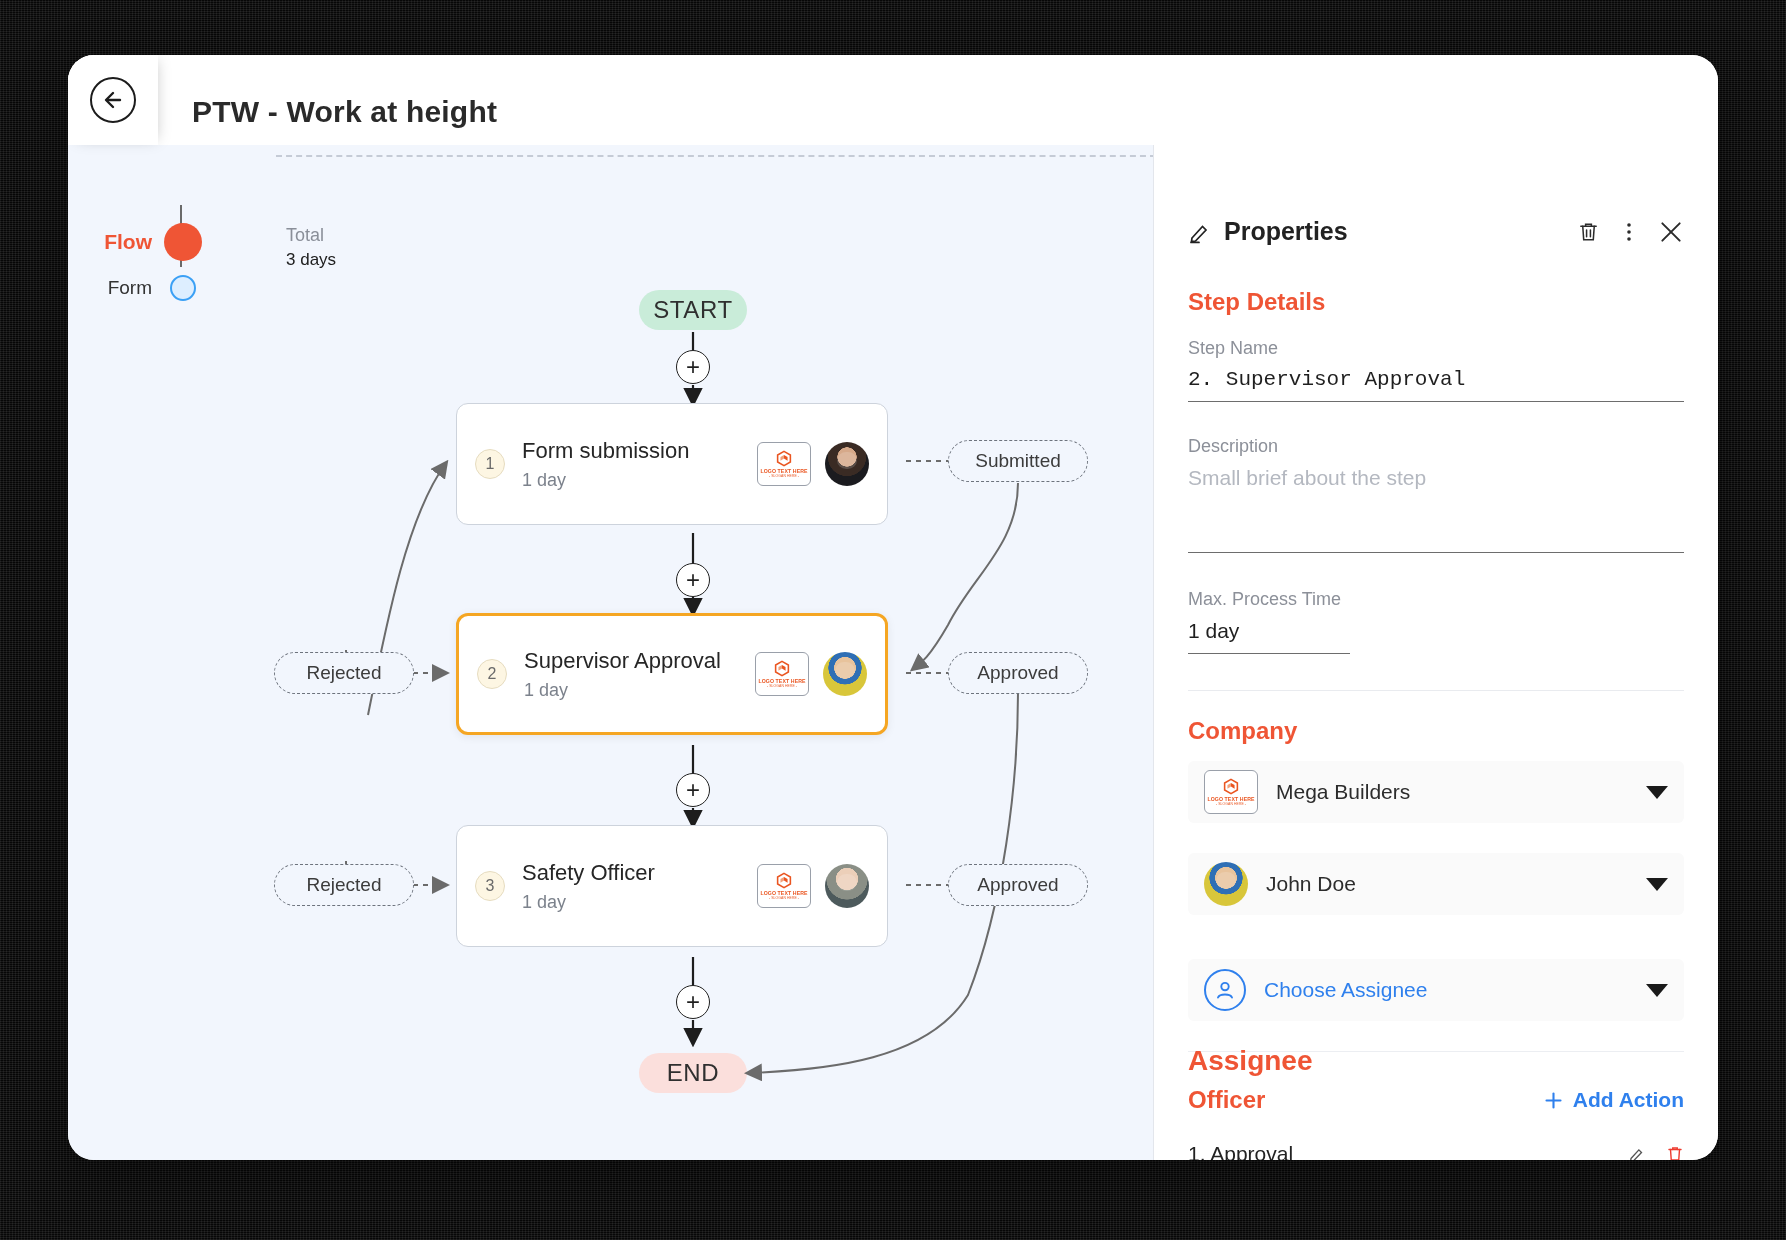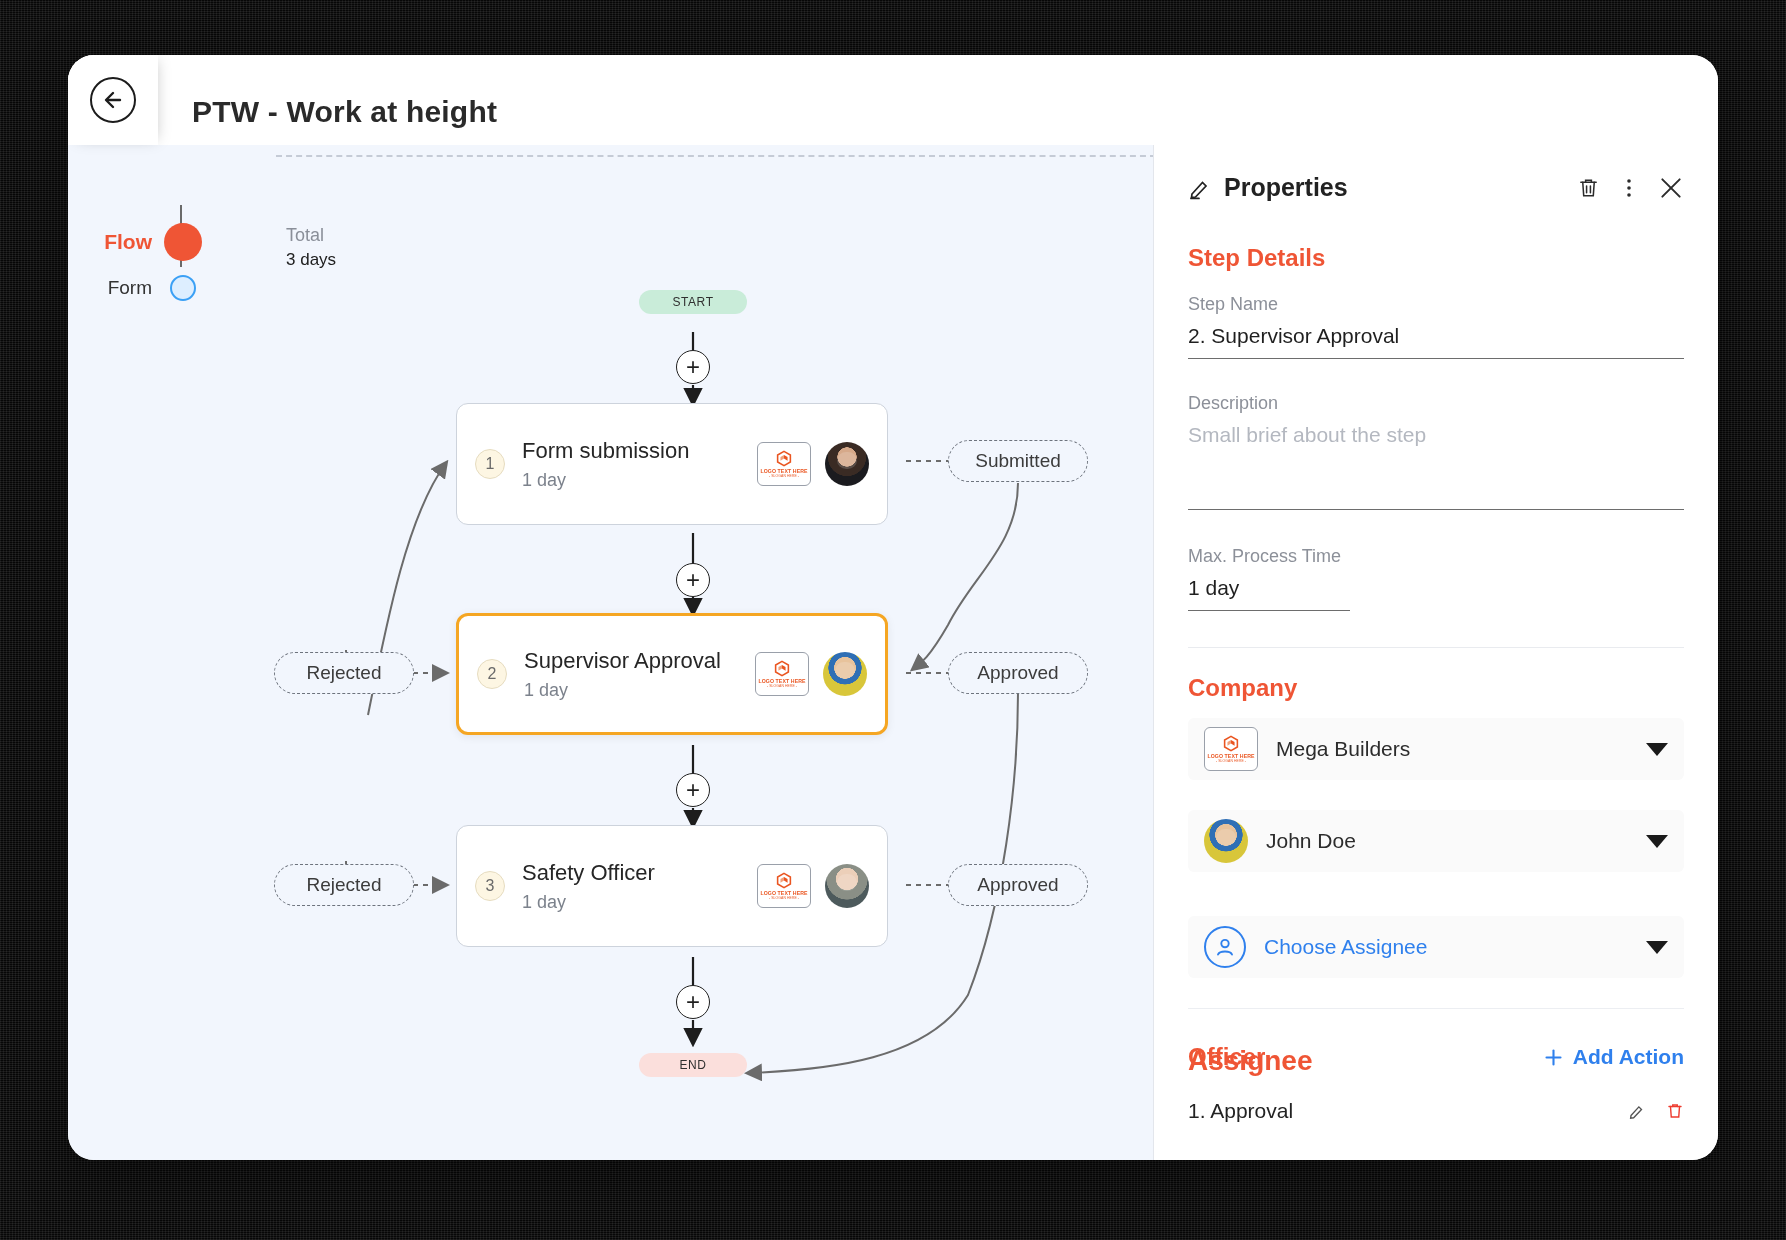--- a/index.html
+++ b/index.html
@@ -104,24 +104,24 @@
     position: absolute; left: 90px; top: 42px;
     width: 2px; height: 62px; background: #6a6a6a;
   }
   .total-box { position: absolute; left: 218px; top: 80px; }
   .total-label { font-size: 18px; color: #8a8f99; }
   .total-value { font-size: 17px; color: #202020; font-weight: 400; margin-top: 4px; }
 
   
   .terminal {
     position: absolute;
-    height: 24px; width: 108px;
+    height: 40px; width: 108px;
     border-radius: 21px;
     display: flex; align-items: center; justify-content: center;
-    font-size: 12px; color: #2f2f2f;
+    font-size: 24px; color: #2f2f2f;
     letter-spacing: .6px;
   }
   .terminal.start { background: #c9ecd9; left: 571px; top: 145px; }
   .terminal.end   { background: #fbdfdc; left: 571px; top: 908px; }
 
   
   .plus {
     position: absolute;
     width: 34px; height: 34px; border-radius: 50%;
     background: #fff; border: 1.8px solid #1f1f1f;
@@ -200,38 +200,38 @@
 
   
   .panel {
     width: 565px; height: 1015px;
     background: #fff;
     border-left: 1.4px solid #e3e6ec;
     padding: 28px 34px 0 34px;
     position: relative;
     overflow: hidden;
   }
-  .panel-head { display: flex; align-items: center; }
+  .panel-head { display: flex; align-items: center; margin-top: 44px; }
   .panel-title {
     font-size: 25px; font-weight: 700; color: #222; margin-left: 12px;
   }
   .panel-actions { margin-left: auto; display: flex; align-items: center; gap: 26px; }
   .icon-btn { cursor: pointer; display: flex; align-items: center; justify-content: center; }
 
   .section-title {
     font-size: 24px; font-weight: 700; color: #ef5535;
     margin-top: 42px;
   }
   .field { margin-top: 22px; }
   .field-label { font-size: 18px; color: #8c9099; }
   .field-value {
     font-size: 21px; color: #1f1f1f; padding: 9px 0 10px 0;
   }
   .field-value.placeholder { color: #b4b8c0; }
-  .underline-full { border-bottom: 1.6px solid #6d6d6d; }
+  .underline-full { border-bottom: 1.6px solid #6d6d6d; font-family: Liberation Mono, monospace; }
   .underline-short { border-bottom: 1.6px solid #6d6d6d; width: 162px; }
 
   .desc-gap { height: 52px; }
 
   .divider { border-top: 1.4px solid #e9ebef; margin-top: 36px; }
 
   .select-row {
     display: flex; align-items: center;
     background: #fafafa;
     border-radius: 6px;

